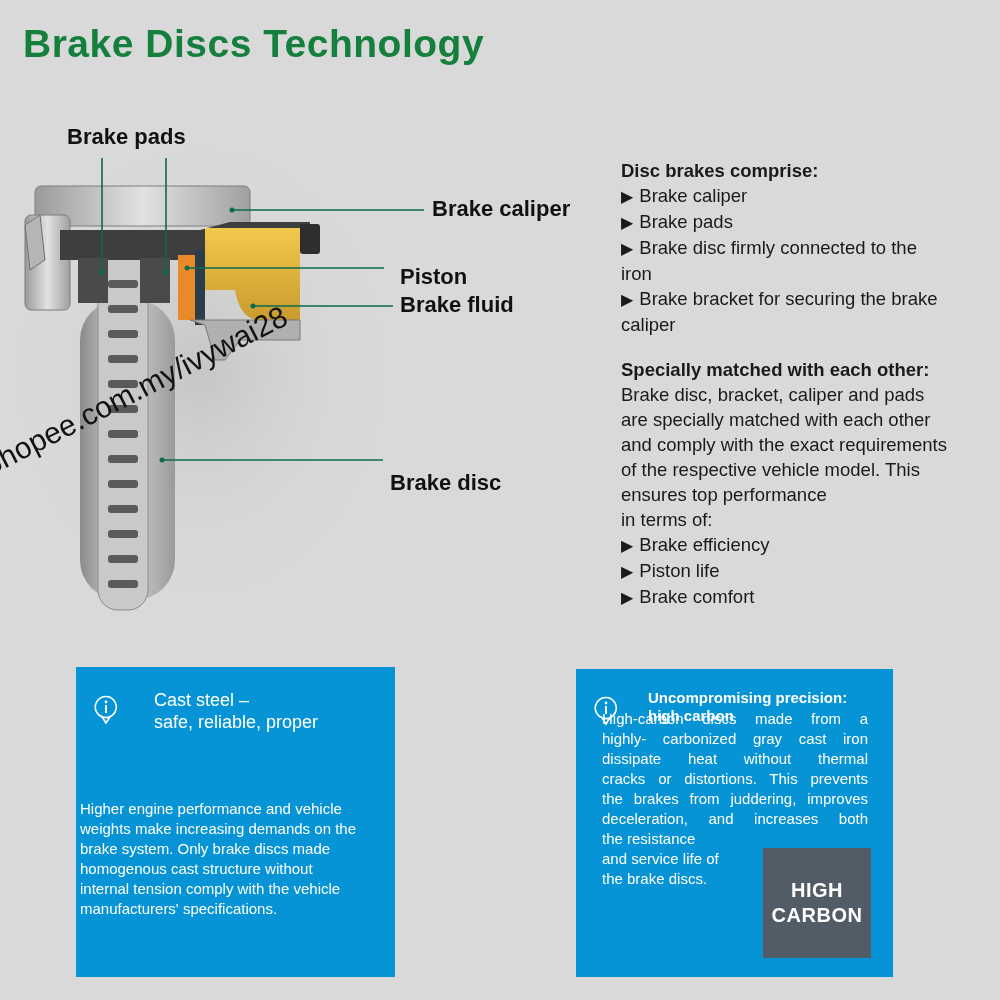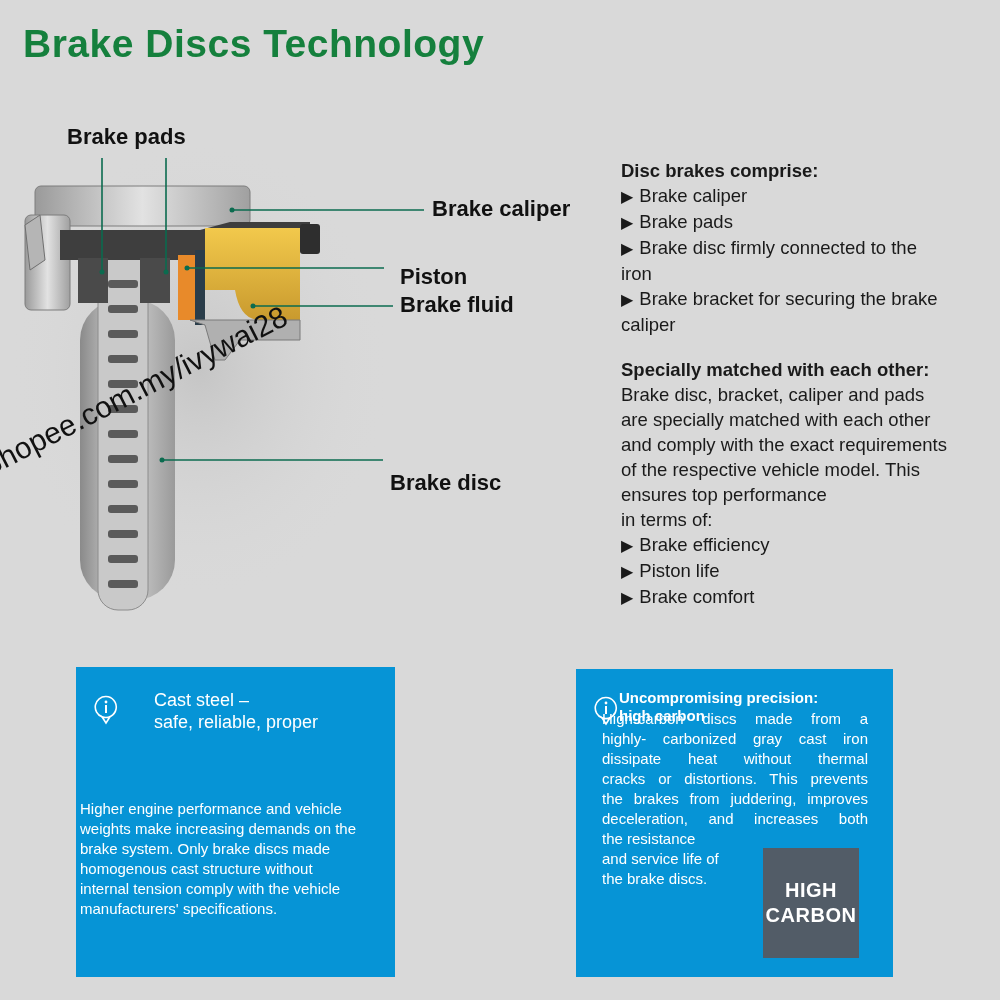--- a/index.html
+++ b/index.html
@@ -22,24 +22,24 @@
 
   
   .box { position: absolute; background: #0694d6; color: #fff; }
   .box1 { left: 76px; top: 667px; width: 319px; height: 310px; }
   .box2 { left: 576px; top: 669px; width: 317px; height: 308px; }
   .info-icon { position: absolute; width: 24px; height: 30px; }
   .box1 .info-icon { left: 18px; top: 28px; }
   .box2 .info-icon { left: 18px; top: 27px; }
   .box1 .head { position: absolute; left: 54px; top: 22px; font-size: 18px; font-weight: normal; line-height: 22px; margin-left: 24px; }
   .box1 .body { position: absolute; left: 4px; top: 132px; width: 312px; font-size: 15px; line-height: 20px; }
-  .box2 .head { position: absolute; left: 43px; top: 20px; font-size: 15px; font-weight: bold; line-height: 18px; }
+  .box2 .head { position: absolute; left: 72px; top: 20px; font-size: 15px; font-weight: bold; line-height: 18px; }
   .box2 .body { position: absolute; left: 26px; top: 40px; width: 266px; font-size: 15px; line-height: 20px; }
   .box2 .body .just { text-align: justify; text-align-last: justify; }
-  .badge { position: absolute; left: 187px; top: 179px; width: 96px; height: 110px; background: #525c67; display: flex; flex-direction: column; align-items: center; justify-content: center; font-weight: bold; font-size: 20px; line-height: 25px; letter-spacing: 0.5px; }
+  .badge { position: absolute; left: 187px; top: 179px; width: 108px; height: 110px; background: #525c67; display: flex; flex-direction: column; align-items: center; justify-content: center; font-weight: bold; font-size: 20px; line-height: 25px; letter-spacing: 0.5px; }
 </style>
 </head>
 <body>
 
 <div class="title">Brake Discs Technology</div>
 
 <div class="diagram">
   <svg width="600" height="510" viewBox="0 0 600 510">
     <defs>
       <linearGradient id="metal" x1="0" x2="1" y1="0" y2="0">

